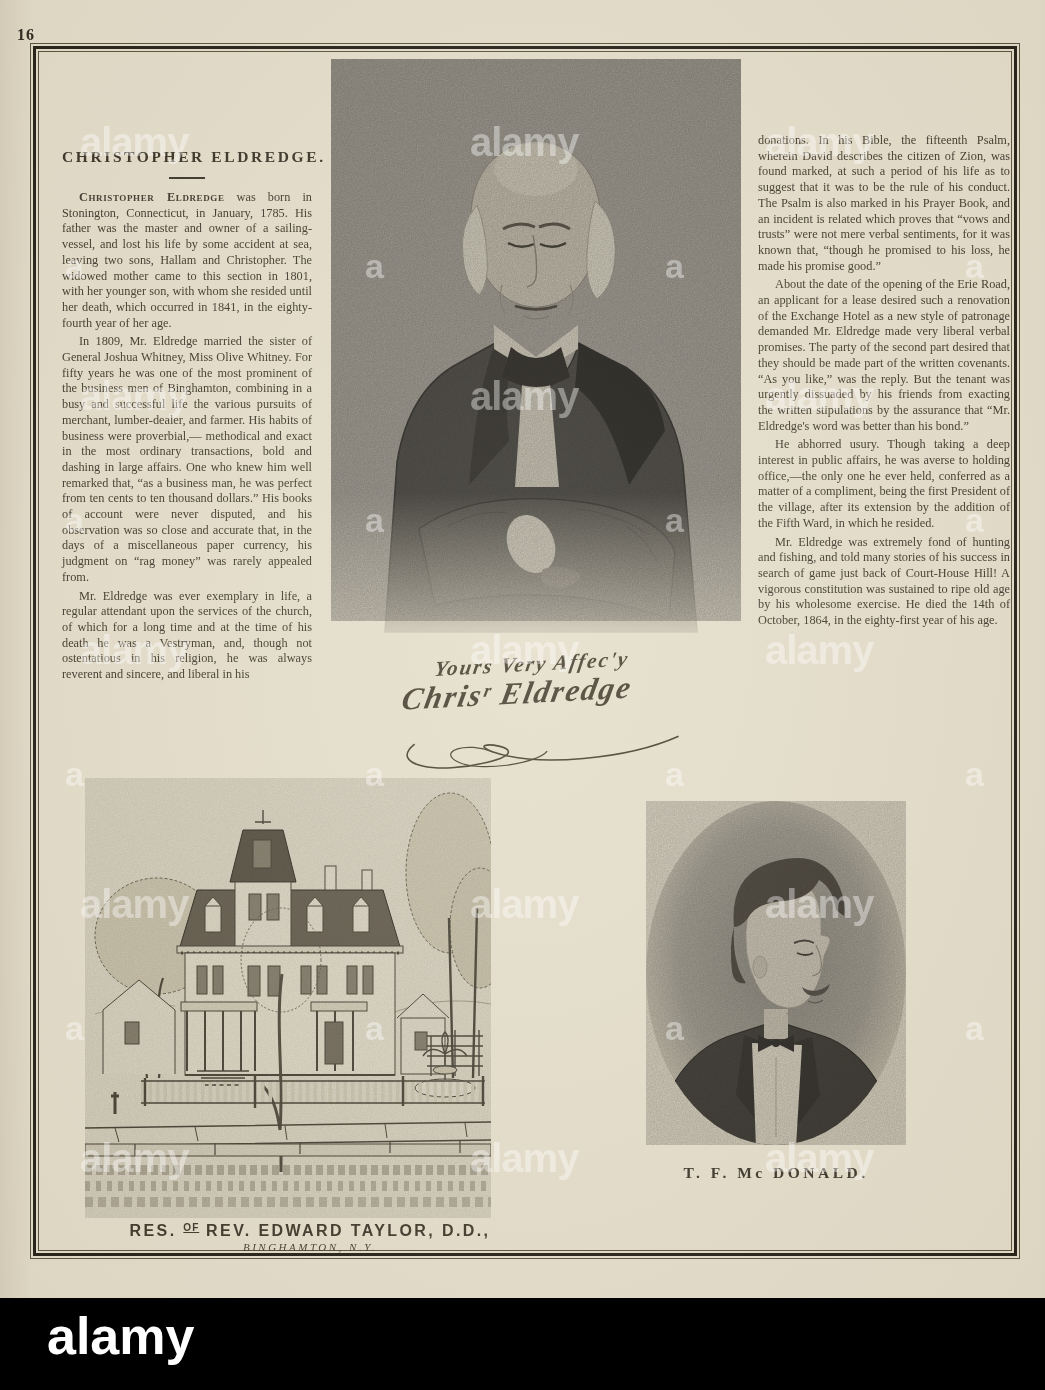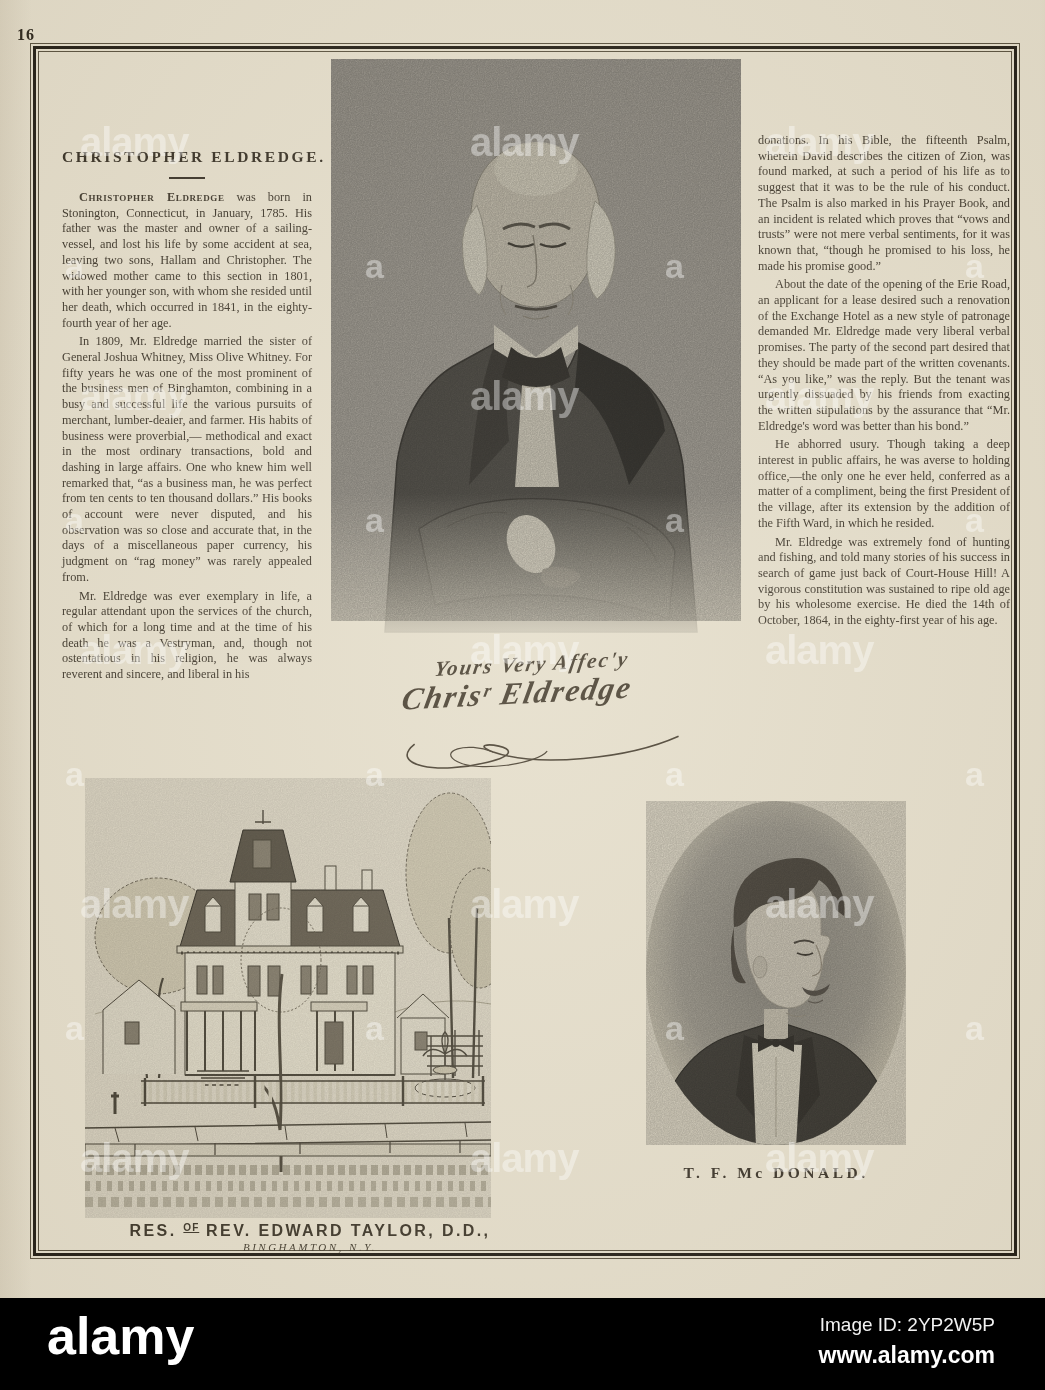--- a/index.html
+++ b/index.html
@@ -377,19 +377,15 @@
       <span class="wm-letter" style="left: 365px; top: 1009px;">a</span>
       <span class="wm-letter" style="left: 665px; top: 1009px;">a</span>
       <span class="wm-letter" style="left: 965px; top: 1009px;">a</span>
       <span class="wm-word" style="left: 80px; top: 1136px;">alamy</span>
       <span class="wm-word" style="left: 470px; top: 1136px;">alamy</span>
       <span class="wm-word" style="left: 765px; top: 1136px;">alamy</span>
     </div>
 
   <div class="footer-bar">
     <div class="footer-logo">alamy</div>
-    <div class="footer-right">
-      <div class="footer-id">Image ID: 2YP2W5P</div>
-      <div class="footer-url">www.alamy.com</div>
-    </div>
   </div>
 
 </div>
 
 </body></html>

